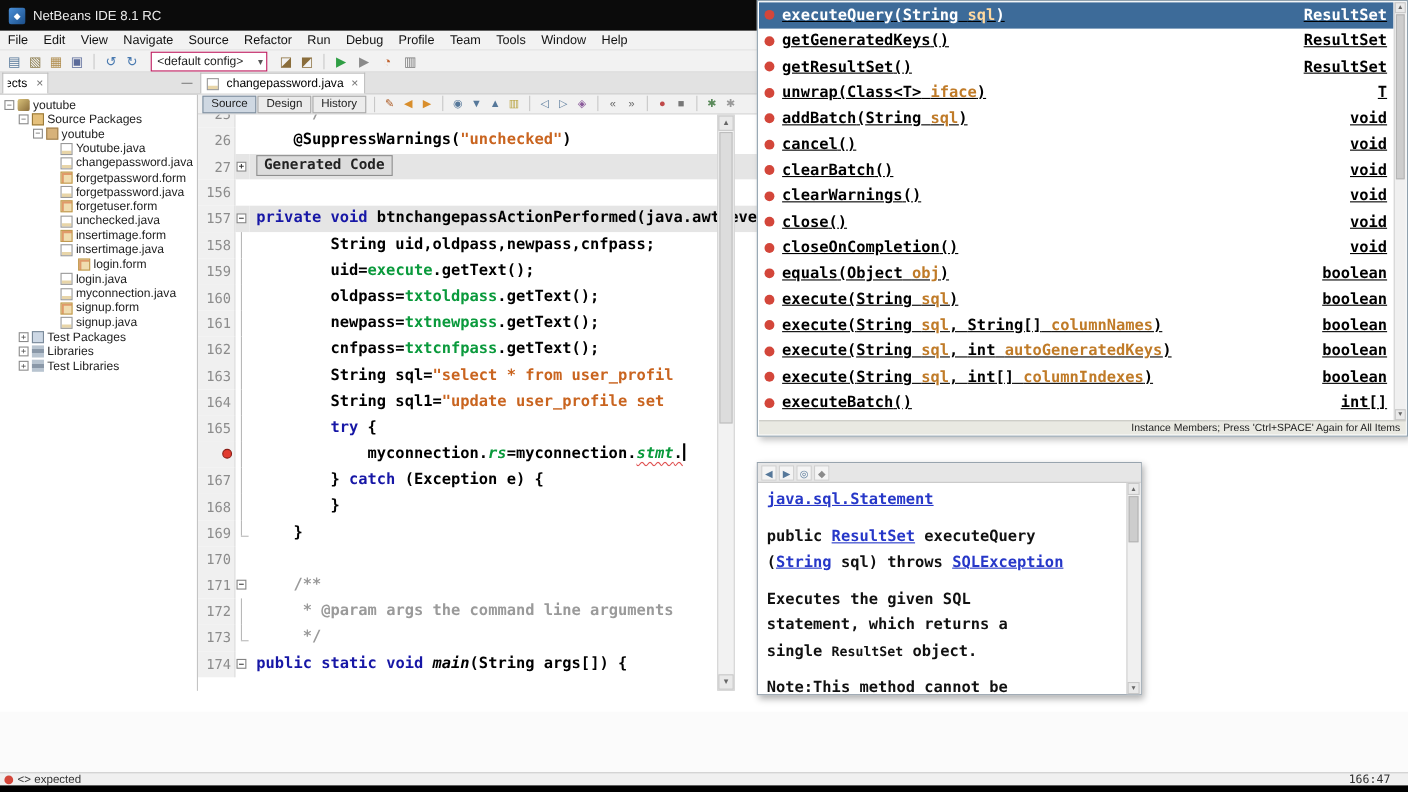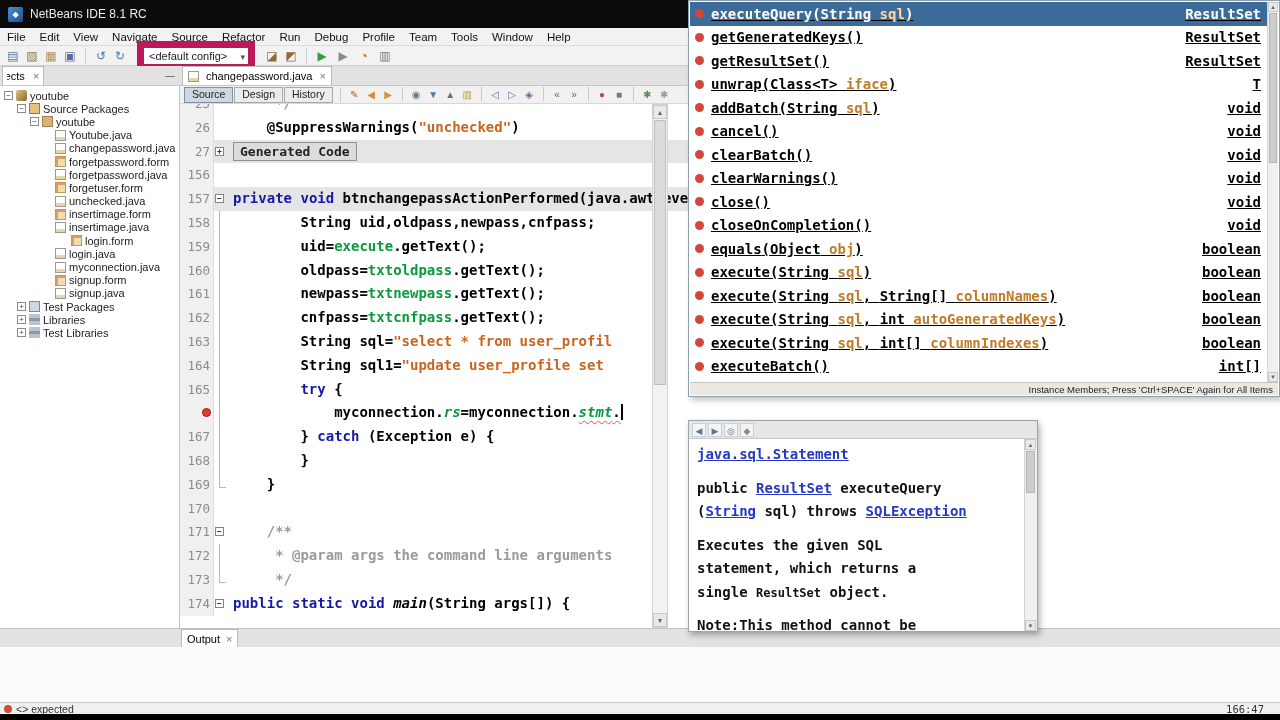--- a/index.html
+++ b/index.html
@@ -5,21 +5,21 @@
   html,body{margin:0;padding:0;background:#fff;}
   #app{position:relative;width:1280px;height:720px;overflow:hidden;font-family:"Liberation Sans",sans-serif;background:#fff;}
   
   .titlebar{position:absolute;left:0;top:0;width:100%;height:28px;background:#0b0b0b;color:#ececec;display:flex;align-items:center;gap:7px;padding-left:8px;box-sizing:border-box;font-size:12px;z-index:2;}
   .nblogo{width:15px;height:15px;border-radius:2px;background:linear-gradient(135deg,#4a90d9,#1c4f8a);color:#fff;font-size:8px;line-height:15px;text-align:center;flex:none;}
   .menubar{position:absolute;left:0;top:28px;width:100%;height:17px;background:#f2f2f2;border-bottom:1px solid #dcdcdc;display:flex;align-items:center;font-size:11.5px;color:#111;z-index:2;}
   .menu-item{padding:0 7px;}
   .maintoolbar{position:absolute;left:0;top:46px;width:100%;height:20px;background:#f2f2f2;border-bottom:1px solid #d0d0d0;display:flex;align-items:center;gap:3px;padding-left:5px;box-sizing:border-box;z-index:2;}
   .gicon{display:inline-block;width:16px;height:16px;text-align:center;font-size:12px;line-height:16px;flex:none;}
   .tsep{width:1px;height:14px;background:#c8c8c8;margin:0 4px;flex:none;}
-  .combo{display:flex;align-items:center;height:16px;border:7px solid #be185d;background:#fff;font-size:11px;padding:0 3px 0 5px;margin:0 6px;min-width:96px;color:#222;}
+  .combo{display:flex;align-items:center;height:16px;border:1px solid #be185d;background:#fff;font-size:11px;padding:0 3px 0 5px;margin:0 6px;min-width:96px;color:#222;}
   .combo-arrow{margin-left:auto;color:#555;}.combo-arrow::before{content:'▾';font-size:9px;}
   
   .side-tabs{position:absolute;left:0;top:66px;width:180px;height:20px;background:#e2e2e2;border-bottom:1px solid #c6c6c6;display:flex;align-items:flex-end;box-sizing:border-box;z-index:2;}
   .stab{height:18px;background:#fff;border:1px solid #bcbcbc;border-bottom:none;display:flex;align-items:center;font-size:11px;padding:0 4px;margin-left:2px;}
   .stab-clip{display:inline-block;width:23px;overflow:hidden;white-space:nowrap;}
   .stab-clip>span{margin-left:-22px;}
   .close-x::before{content:'×';}
   .close-x{color:#777;font-size:11px;margin-left:3px;}
   .min-btn{margin-left:auto;margin-right:5px;align-self:center;color:#555;font-size:10px;}
   .min-btn::before{content:'—';}
@@ -460,26 +460,20 @@
         <div class="jline jblank"></div>
         <div class="jline"><span class="jd-nb">Note:</span><span class="jd-n">This method cannot be</span></div>
       </div>
     <div class="jsb">
       <span class="sbarrow sb-up" style="top:0"></span>
       <span class="jsb-thumb"></span>
       <span class="sbarrow sb-dn" style="bottom:0"></span>
     </div>
   </div>
 
-  <div class="output-strip">
-    <span class="otab">
-      <span>Output</span>
-      <span class="close-x"></span>
-    </span>
-  </div>
   <div class="output-body"></div>
 
   <div class="statusbar">
     <span class="sb-icon"></span>
     <span>&lt;&gt; expected</span>
     <span class="sb-caret">166:47</span>
   </div>
   <div class="blackbar"></div>
 
 </div>

